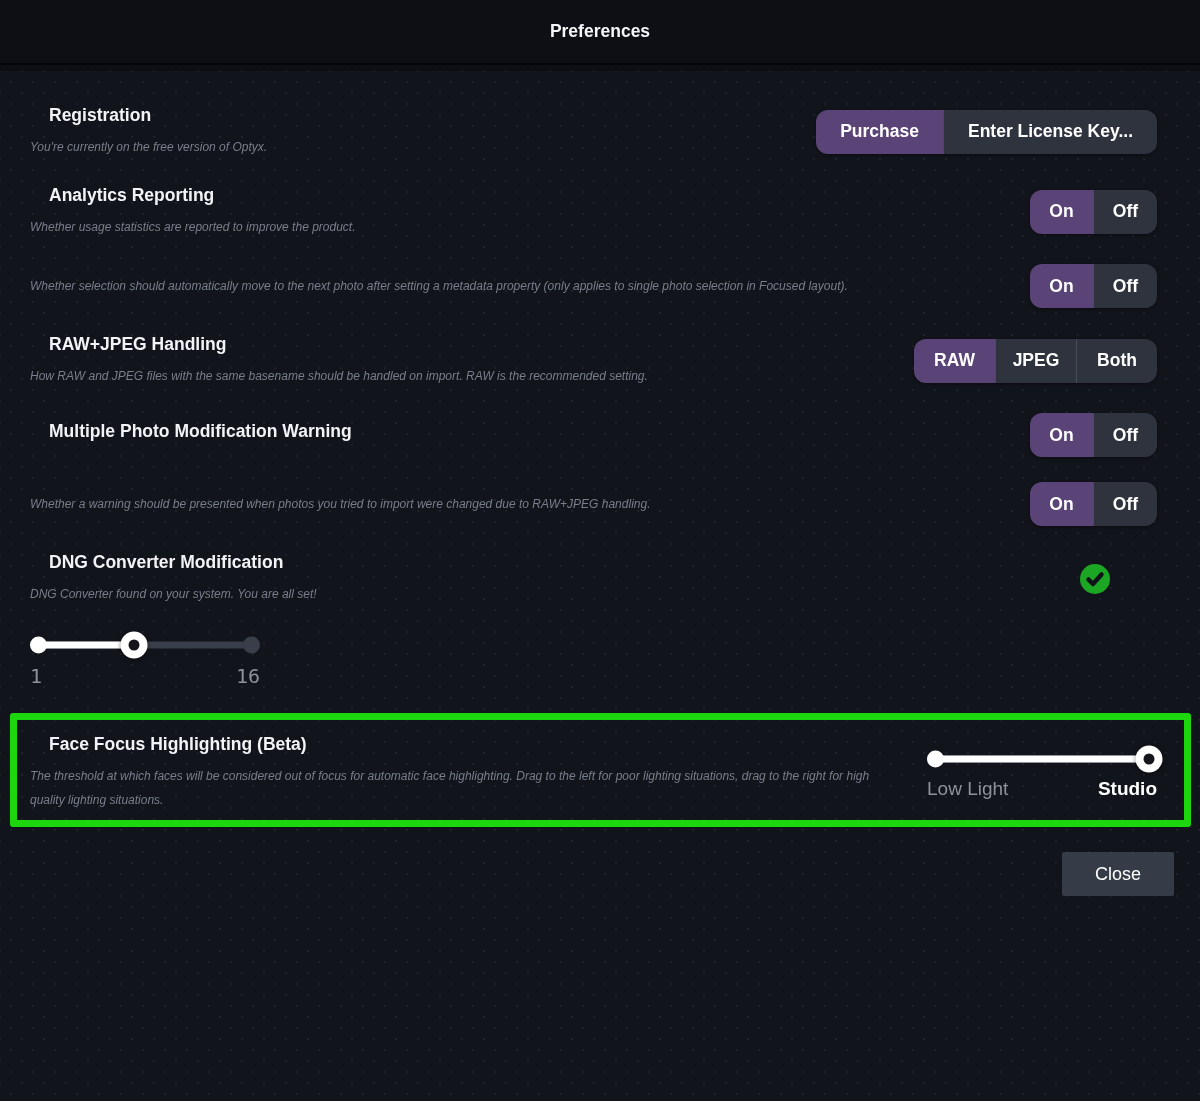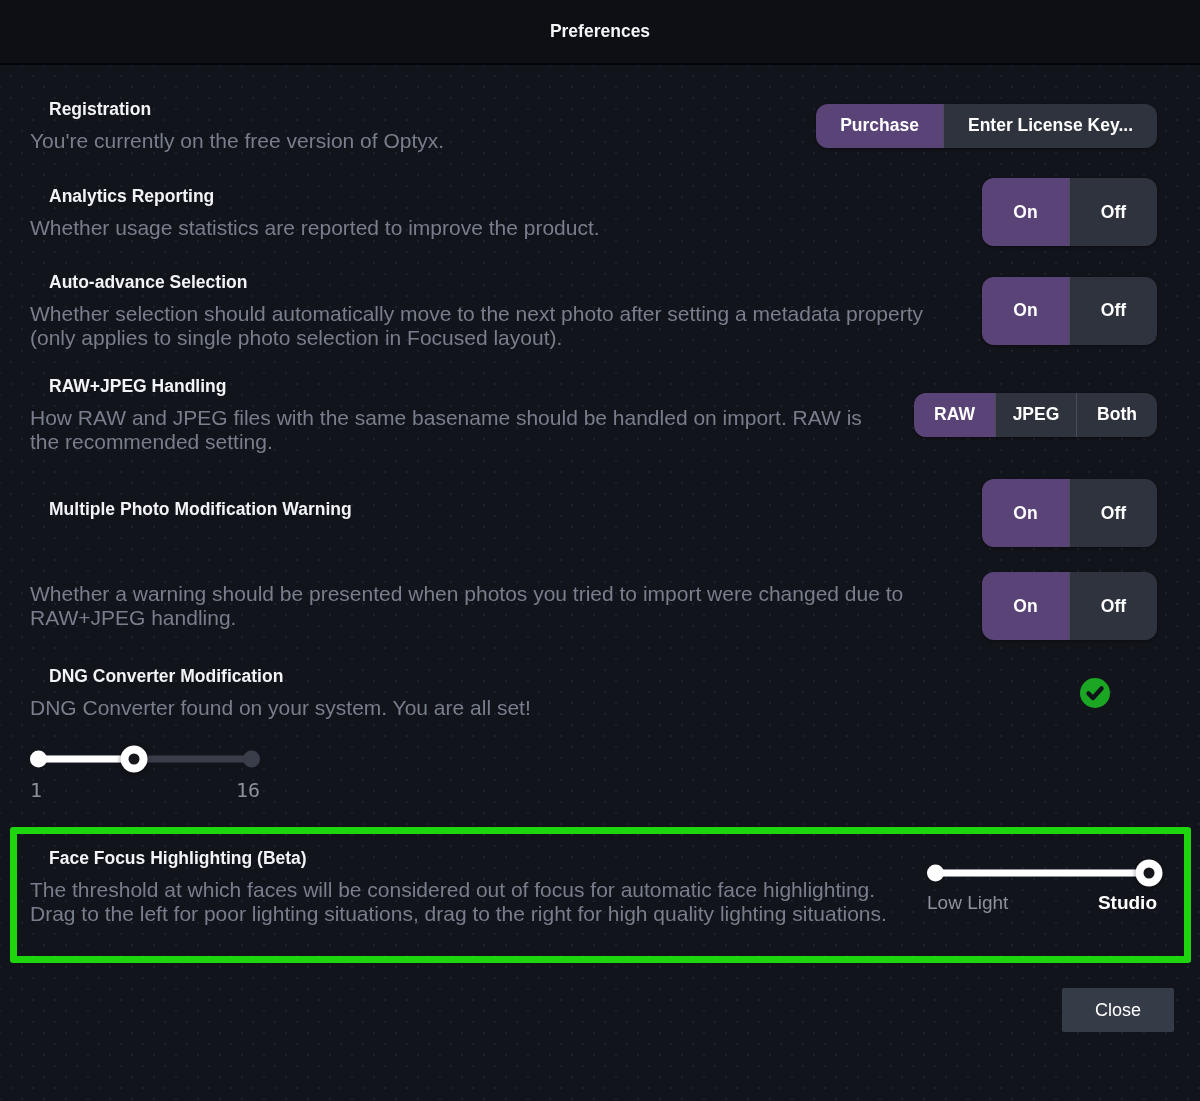--- a/index.html
+++ b/index.html
@@ -2,21 +2,21 @@
 <html><head>
 <meta charset="utf-8">
 <style>
   html,body{margin:0;padding:0;}
   body{
     width:1200px;height:1101px;
     background:#0d0f14;
     font-family:"Liberation Sans", sans-serif;
     overflow:hidden;
   }
-  .window{width:100%;height:100%;display:flex;flex-direction:column;}
+  .window{width:100%;height:100%;display:flex;flex-direction:column;gap:6px;}
 
   .titlebar{
     height:63px;flex-shrink:0;
     background:#0d0f14;
     border-bottom:2px solid #04050a;
     display:flex;align-items:center;justify-content:center;
   }
   .titlebar-text{color:#f4f5f7;font-size:17.5px;font-weight:bold;}
 
   .content{
@@ -27,37 +27,37 @@
       radial-gradient(circle, #1e212c 1.2px, transparent 1.5px);
     background-size:22px 22px;
     background-position:0 0, 11px 11px;
     padding:33px 43px 0 30px;
     box-sizing:border-box;
   }
 
   .row{display:flex;align-items:center;gap:20px;margin-bottom:25px;}
   .row-text{flex:1;min-width:0;}
   .row-title{color:#f2f3f6;font-size:17.5px;font-weight:bold;line-height:22px;margin-bottom:9px;margin-left:19px;}
-  .row-desc{color:#787e8b;font-size:21px;line-height:24px;}
+  .row-desc{color:#787e8b;font-size:12px;line-height:24px;font-style:italic;}
 
   .segment-group{
     display:flex;border-radius:12px;overflow:hidden;flex-shrink:0;
     box-shadow:0 1px 3px rgba(0,0,0,0.4);
   }
   .segment{
     display:flex;align-items:center;justify-content:center;
     height:44px;padding:0 24px;
     background:#2f333e;color:#ffffff;
     font-size:17.5px;font-weight:600;
     border-left:1px solid rgba(255,255,255,0.13);
     cursor:pointer;white-space:nowrap;
   }
   .segment:first-child{border-left:none;}
   .segment.active{background:#5a4377;}
-  .toggle .segment{width:63px;padding:12px;}
+  .toggle .segment{width:63px;padding:0;}
   .tri .segment{width:81px;padding:0;box-sizing:border-box;}
 
   .check-wrap{flex-shrink:0;width:230px;display:flex;justify-content:flex-end;padding-right:46px;box-sizing:border-box;}
 
   .slider-wrap{width:230px;flex-shrink:0;}
   .slider{position:relative;height:28px;}
   .slider-rail{
     position:absolute;left:8px;right:8px;top:50%;height:7px;
     transform:translateY(-50%);
     background:#3a3e4a;border-radius:4px;
@@ -80,21 +80,21 @@
   .slider-thumb::after{content:"";width:11px;height:11px;border-radius:50%;background:#14161c;}
   .slider-labels{display:flex;justify-content:space-between;margin-top:5px;align-items:baseline;}
   .lab-mono{font-family:"DejaVu Sans Mono", monospace;color:#8d919b;font-size:20px;}
   .lab-min{color:#8d919b;font-size:19px;}
   .lab-max{color:#ffffff;font-size:19px;font-weight:bold;}
 
   .highlight-box{
     border:7px solid #1ed60e;
     border-radius:3px;
     margin:0 -34px 25px -20px;
-    padding:13px 27px 30px 13px;
+    padding:13px 27px 8px 13px;
   }
   .highlight-box .row{margin-bottom:0;}
 
   .footer{display:flex;justify-content:flex-end;margin-top:24px;padding-bottom:22px;}
   .close-btn{
     height:44px;padding:0 33px;margin-right:-17px;
     background:#363b48;color:#ffffff;
     border:none;border-radius:2px;
     font-family:"Liberation Sans", sans-serif;
     font-size:18px;display:flex;align-items:center;cursor:pointer;
@@ -128,21 +128,20 @@
         <div class="row-desc">Whether usage statistics are reported to improve the product.</div>
       </div>
       <div class="segment-group toggle">
         <div class="segment active">On</div>
         <div class="segment">Off</div>
       </div>
     </div>
 
     <div class="row">
       <div class="row-text">
-        <div class="row-title">Auto-advance Selection</div>
         <div class="row-desc">Whether selection should automatically move to the next photo after setting a metadata property (only applies to single photo selection in Focused layout).</div>
       </div>
       <div class="segment-group toggle">
         <div class="segment active">On</div>
         <div class="segment">Off</div>
       </div>
     </div>
 
     <div class="row">
       <div class="row-text">

